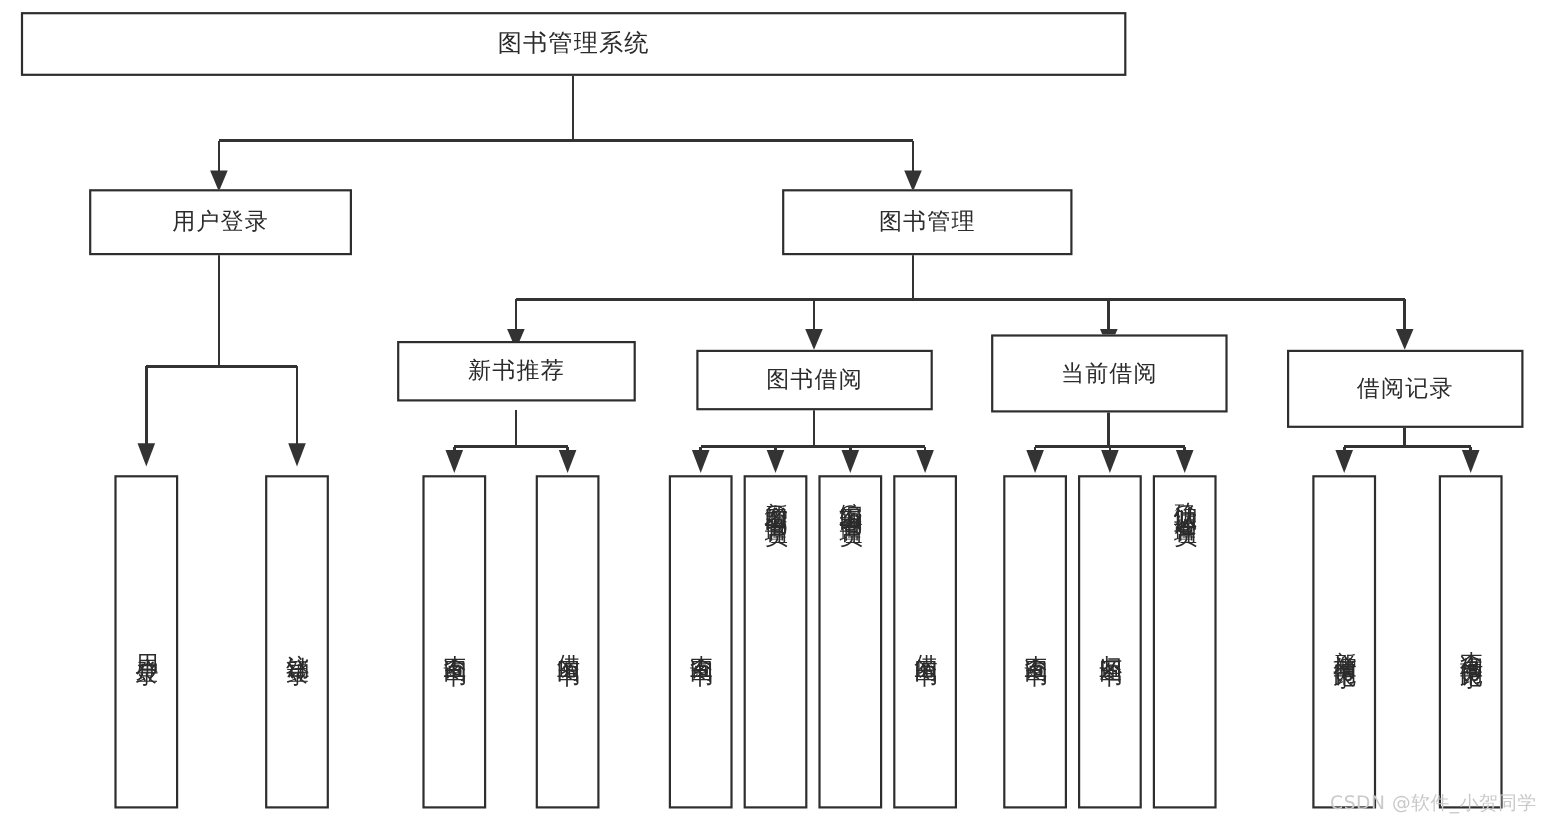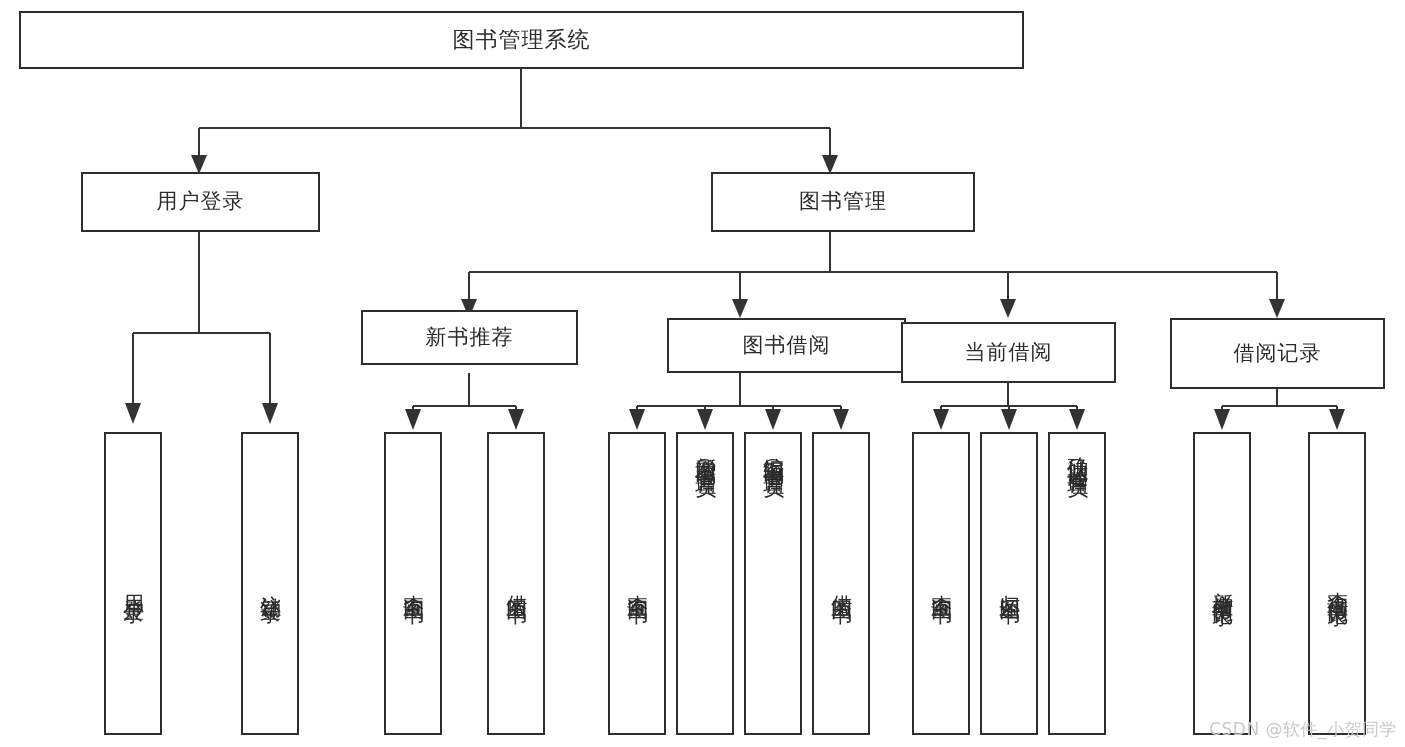--- a/index.html
+++ b/index.html
@@ -184,25 +184,25 @@
   </div>
 
   <div class="node horizontal" style="left:711px; top:172px; width:264px; height:60px;">
     <span class="node-label">图书管理</span>
   </div>
 
   <div class="node horizontal" style="left:361px; top:310px; width:217px; height:55px;">
     <span class="node-label">新书推荐</span>
   </div>
 
-  <div class="node horizontal" style="left:667px; top:318px; width:239px; height:55px;">
+  <div class="node horizontal" style="left:633px; top:318px; width:215px; height:55px;">
     <span class="node-label">图书借阅</span>
   </div>
 
-  <div class="node horizontal" style="left:901px; top:322px; width:215px; height:61px;">
+  <div class="node horizontal" style="left:901px; top:304px; width:215px; height:71px;">
     <span class="node-label">当前借阅</span>
   </div>
 
   <div class="node horizontal" style="left:1170px; top:318px; width:215px; height:71px;">
     <span class="node-label">借阅记录</span>
   </div>
 
   <div class="node vertical centered" style="left:104px; top:432px; width:58px; height:303px;">
     <span class="node-label">用户登录</span>
   </div>

